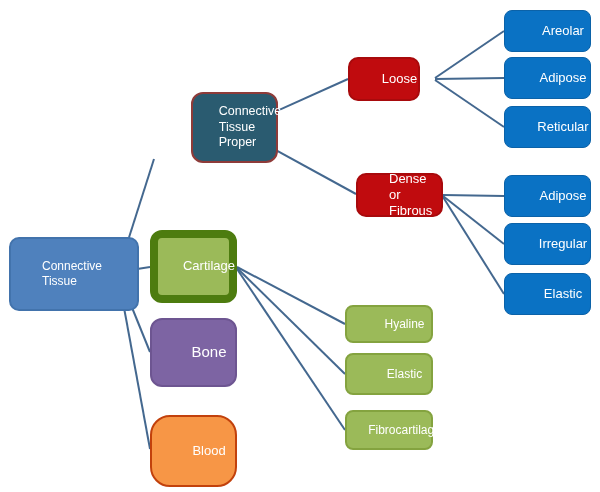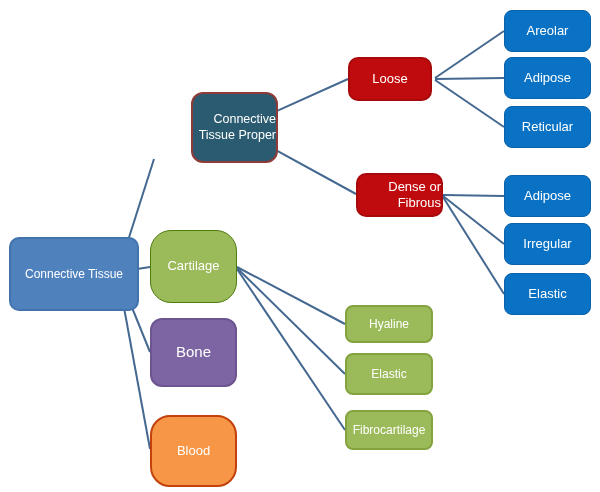--- a/index.html
+++ b/index.html
@@ -4,31 +4,31 @@
 <style>
   html,body{margin:0;padding:0;}
   body{
     width:600px;height:492px;background:#ffffff;overflow:hidden;
     font-family:"Liberation Sans", sans-serif;
   }
   .canvas{position:relative;width:600px;height:492px;}
   .edges{position:absolute;left:0;top:0;width:600px;height:492px;}
   .node{
     position:absolute;display:flex;align-items:center;justify-content:center;
-    text-align:right;color:#ffffff;box-sizing:border-box;line-height:1.25;
+    text-align:left;color:#ffffff;box-sizing:border-box;line-height:1.25;padding-left:31px;
   }
   .n-root{left:9px;top:237px;width:130px;height:74px;background:#4F81BD;border:2px solid #4273AC;border-radius:10px;font-size:12px;}
   .n-proper{left:152px;top:92px;width:87px;height:71px;background:#2A5B70;border:2px solid #8E3B39;border-radius:12px;font-size:12.5px;margin-left:39px;}
   .n-red{background:#C00B0E;border:2px solid #A80A0C;border-radius:10px;font-size:13px;}
-  .n-loose{left:348px;top:57px;width:84px;height:44px;}
+  .n-loose{left:348px;top:57px;width:72px;height:44px;}
   .n-dense{left:356px;top:173px;width:87px;height:44px;}
   .n-blue{width:87px;height:42px;left:504px;background:#0A72C4;border:1px solid #0B62A8;border-radius:8px;font-size:13px;}
   .n-areolar{top:10px;} .n-adipose{top:57px;} .n-reticular{top:106px;}
   .n-regular{top:175px;} .n-irregular{top:223px;} .n-elasticblue{top:273px;}
-  .n-green-big{left:150px;top:230px;width:87px;height:73px;background:#9BBA59;border:1px solid #4d7c0f;border-radius:21px;font-size:13px;}
+  .n-green-big{left:150px;top:230px;width:87px;height:73px;background:#9BBA59;border:8px solid #4d7c0f;border-radius:12px;font-size:13px;}
   .n-bone{left:150px;top:318px;width:87px;height:69px;background:#7D64A3;border:2px solid #6D5591;border-radius:12px;font-size:15px;}
   .n-blood{left:150px;top:415px;width:87px;height:72px;background:#F79646;border:2px solid #c2410c;border-radius:20px;font-size:13px;}
   .n-green-small{left:345px;width:88px;background:#9BBA59;border:2px solid #84A33F;border-radius:8px;font-size:12px;}
   .n-hyaline{top:305px;height:38px;}
   .n-elasticgreen{top:353px;height:42px;}
   .n-fibro{top:410px;height:40px;font-size:12px;}
 </style>
 </head>
 <body>
 

